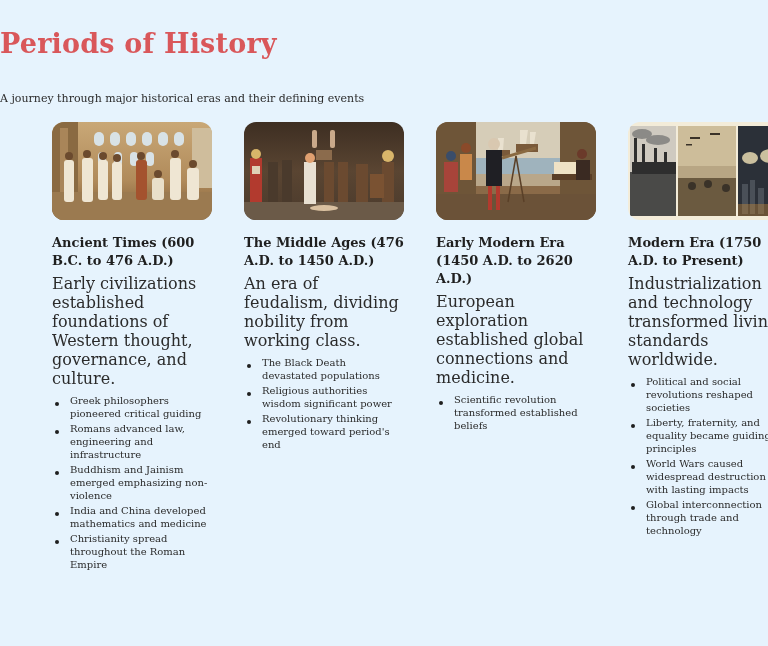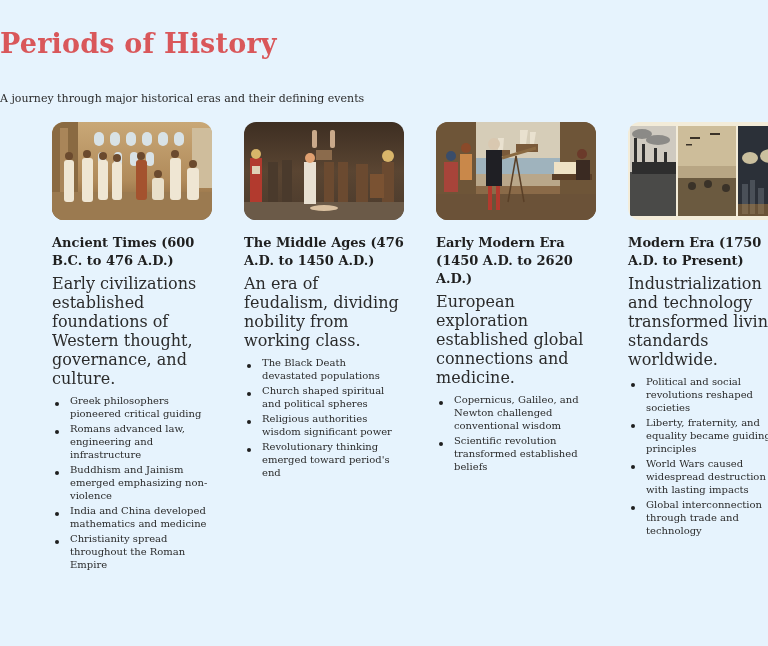--- a/index.html
+++ b/index.html
@@ -159,21 +159,20 @@
           </g>
           <rect x="126" y="52" width="14" height="24" fill="#7a5232"></rect>
           <circle cx="144" cy="34" r="6" fill="#d8b56a"></circle>
           <ellipse cx="80" cy="86" rx="14" ry="3" fill="#d9c0a0"></ellipse>
         </svg>
       </div>
       <h2 class="heading">The Middle Ages (476 A.D. to 1450 A.D.)</h2>
       <p class="desc">An era of feudalism, dividing nobility from working class.</p>
       <ul class="bullets">
         <li><span class="dot"></span><span>The Black Death devastated populations</span></li>
-        <li><span class="dot"></span><span>Church shaped spiritual and political spheres</span></li>
         <li><span class="dot"></span><span>Religious authorities wisdom significant power</span></li>
         <li><span class="dot"></span><span>Revolutionary thinking emerged toward period's end</span></li>
       </ul>
     </div>
 
     <div class="col">
       <div class="thumb" title="Renaissance scholars with a telescope and sailing ships in the harbor">
         <svg viewBox="0 0 160 98" preserveAspectRatio="none">
           <rect width="160" height="98" fill="#8a6a48"></rect>
           <rect x="0" y="0" width="40" height="98" fill="#6e5538"></rect>
@@ -204,21 +203,20 @@
           <line x1="80" y1="34" x2="88" y2="80" stroke="#5a4028" stroke-width="1.5"></line>
           <rect x="118" y="40" width="24" height="12" fill="#efe2c5"></rect>
           <rect x="116" y="52" width="40" height="6" fill="#5a3e26"></rect>
           <circle cx="146" cy="32" r="5" fill="#6b3a2a"></circle>
           <rect x="140" y="38" width="14" height="20" fill="#3a2a22"></rect>
         </svg>
       </div>
       <h2 class="heading">Early Modern Era (1450 A.D. to 2620 A.D.)</h2>
       <p class="desc">European exploration established global connections and medicine.</p>
       <ul class="bullets">
-        <li><span class="dot"></span><span>Copernicus, Galileo, and Newton challenged conventional wisdom</span></li>
         <li><span class="dot"></span><span>Scientific revolution transformed established beliefs</span></li>
       </ul>
     </div>
 
     <div class="col">
       <div class="thumb" title="Triptych of factories, a world war battlefield and a glowing world map over a city">
         <svg viewBox="0 0 160 98" preserveAspectRatio="none">
           <rect width="160" height="98" fill="#f3ecd9"></rect>
 
           <rect x="2" y="4" width="46" height="90" fill="#cfcac0"></rect>

